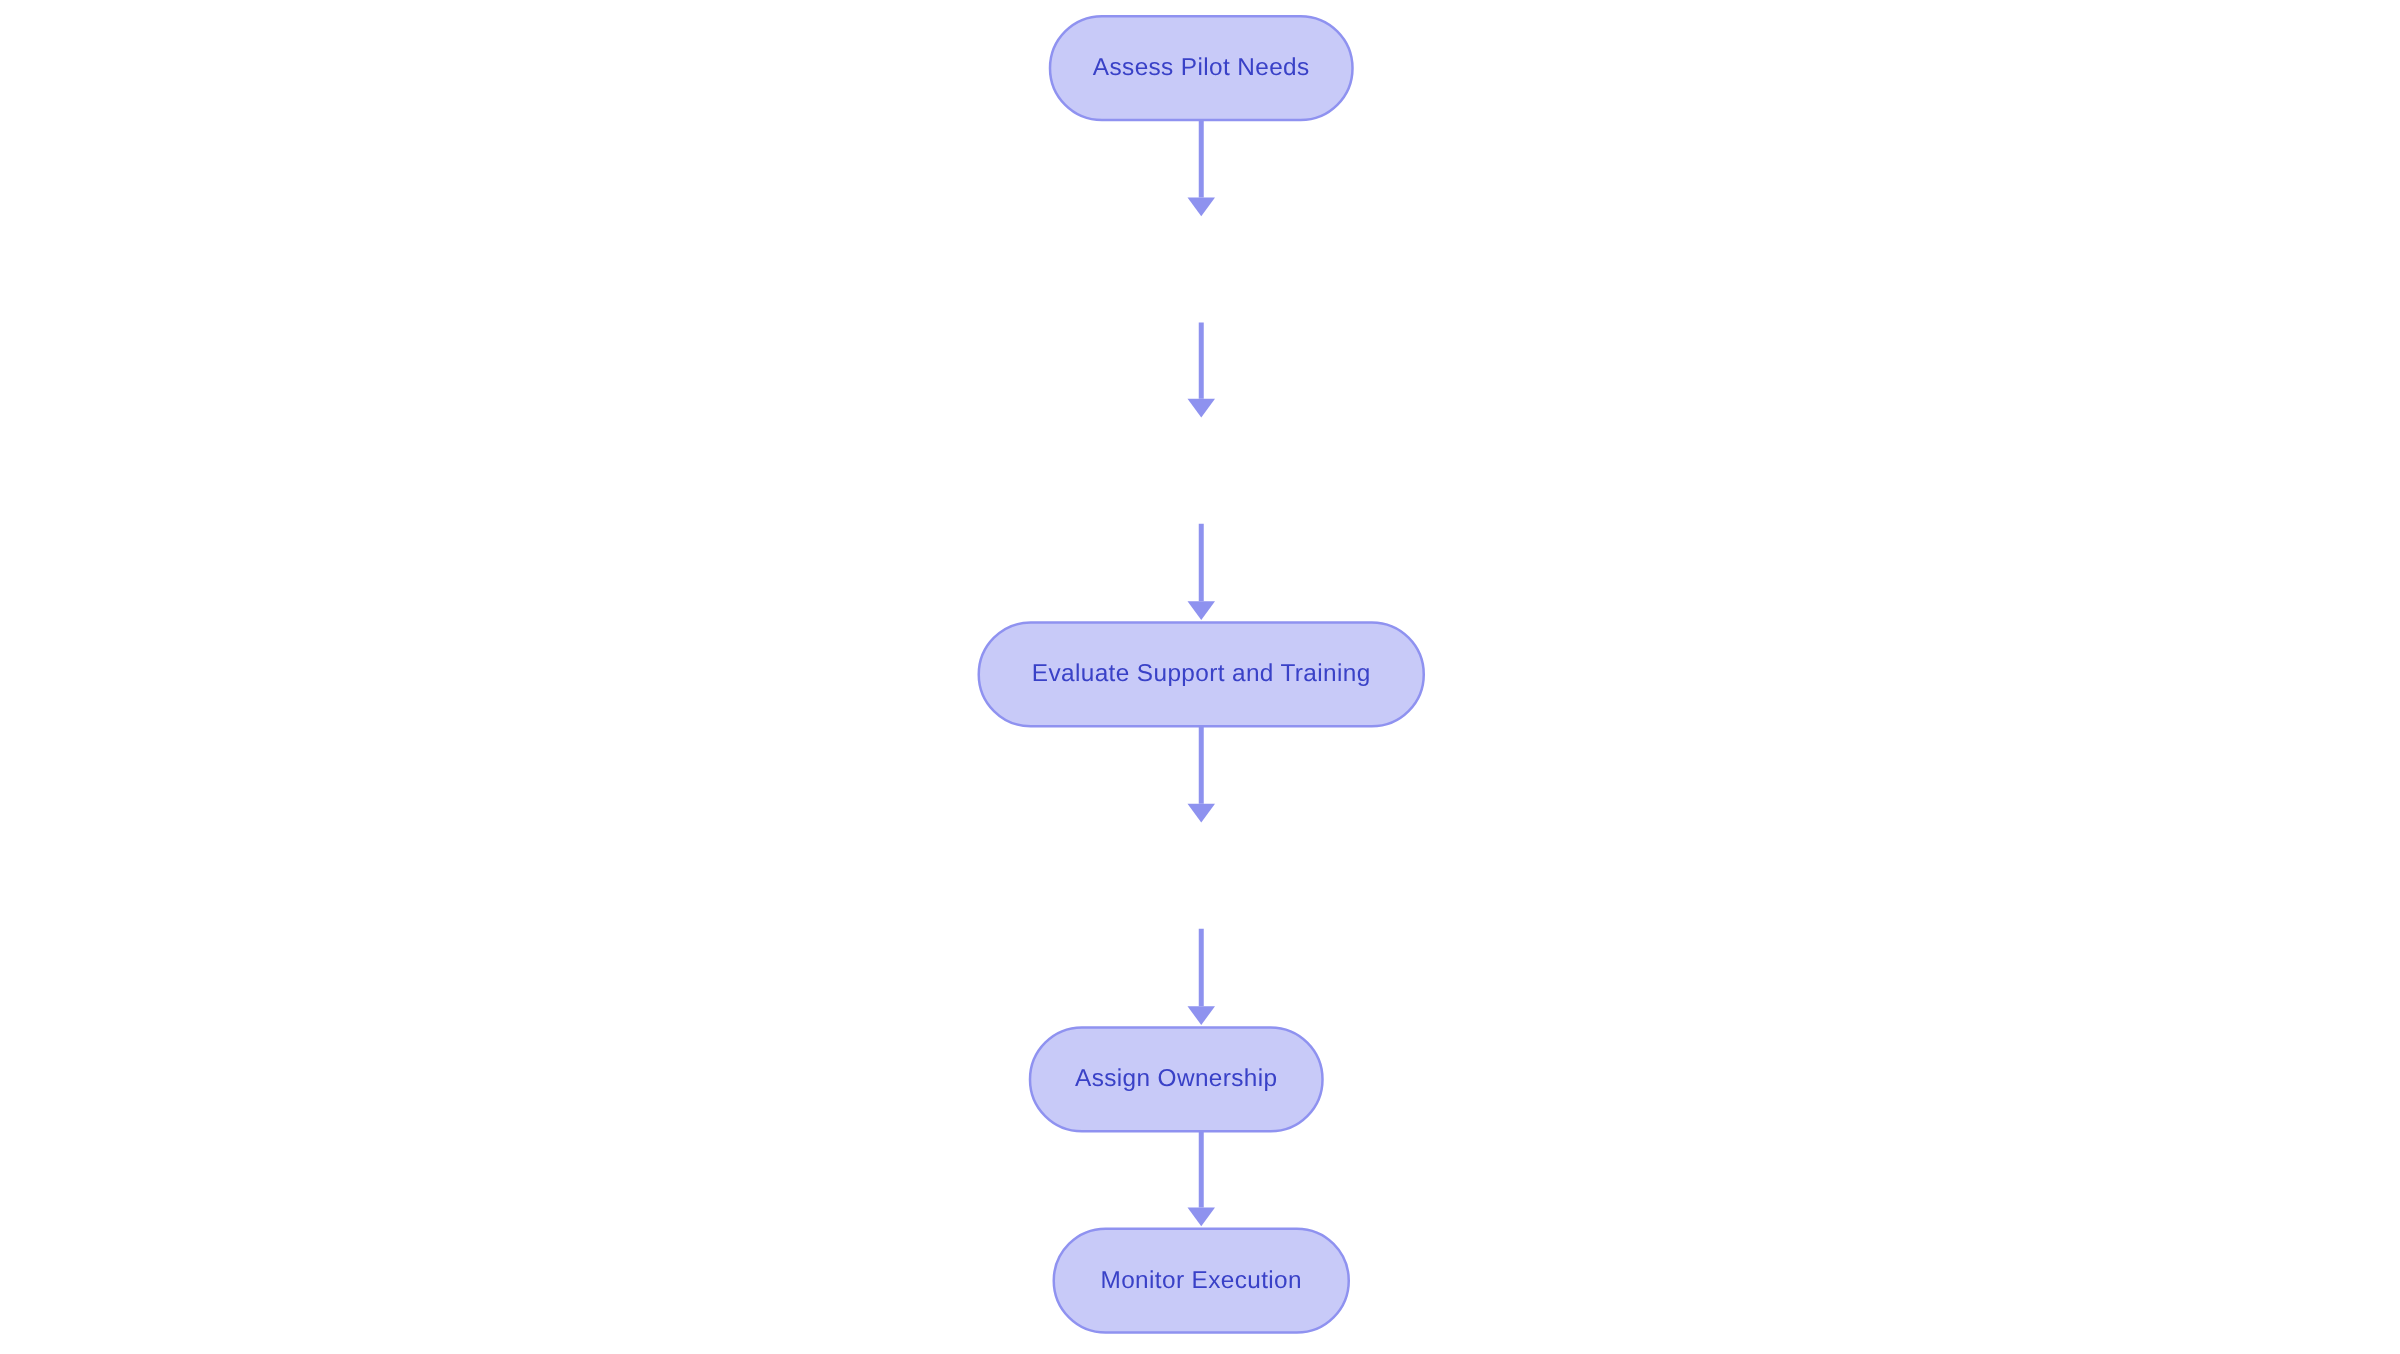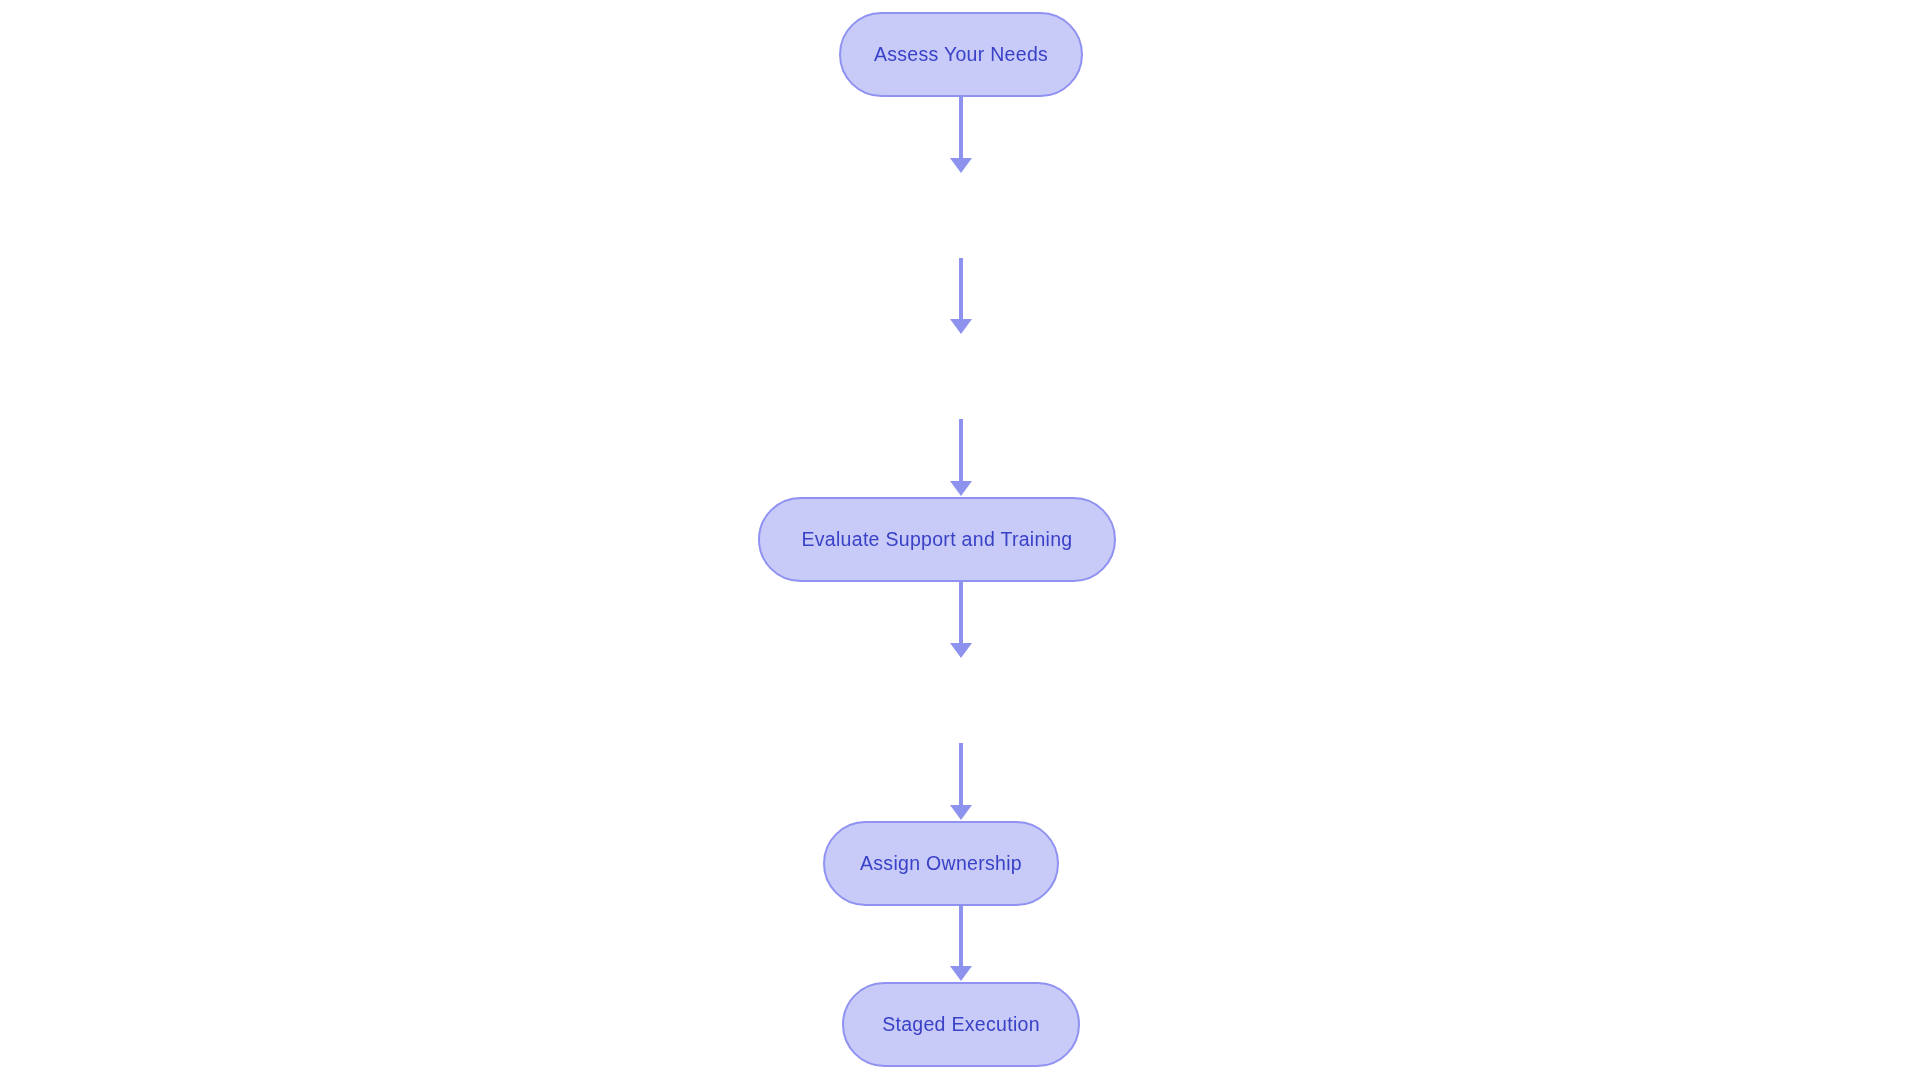--- a/index.html
+++ b/index.html
@@ -33,21 +33,21 @@
     text-align: center;
     color: var(--node-text);
     font-size: 19.5px;
     letter-spacing: 0.3px;
     white-space: nowrap;
   }
   
   .node-1 { left: 839px;  top: 12px;  width: 244px; }
   .node-2 { left: 825px;  top: 174px; width: 272px; }
   .node-3 { left: 870px;  top: 335px; width: 182px; }
-  .node-4 { left: 758px;  top: 497px; width: 358px; }
+  .node-4 { left: 782px;  top: 497px; width: 358px; }
   .node-5 { left: 837px;  top: 659px; width: 248px; }
   .node-6 { left: 823px;  top: 821px; width: 236px; }
   .node-7 { left: 842px;  top: 982px; width: 238px; }
 
   .arrow-line {
     position: absolute;
     left: 959.2px;
     width: 3.5px;
     background: var(--arrow-color);
   }
@@ -65,21 +65,21 @@
   .a4 .arrow-line { top: 581px; height: 62px; }  .a4 .arrow-head { top: 643px; }
   .a5 .arrow-line { top: 743px; height: 62px; }  .a5 .arrow-head { top: 805px; }
   .a6 .arrow-line { top: 905px; height: 61px; }  .a6 .arrow-head { top: 966px; }
 </style>
 </head>
 <body>
 
 <div class="canvas">
 
   <div class="node node-1">
-    <span>Assess Your Needs</span>
+    <span>Assess Pilot Needs</span>
   </div>
 
   <div class="arrow a1">
     <div class="arrow-line"></div>
     <div class="arrow-head"></div>
   </div>
 
 
   <div class="arrow a2">
     <div class="arrow-line"></div>
@@ -110,16 +110,16 @@
   <div class="node node-6">
     <span>Assign Ownership</span>
   </div>
 
   <div class="arrow a6">
     <div class="arrow-line"></div>
     <div class="arrow-head"></div>
   </div>
 
   <div class="node node-7">
-    <span>Staged Execution</span>
+    <span>Monitor Execution</span>
   </div>
 
 </div>
 
 </body></html>

